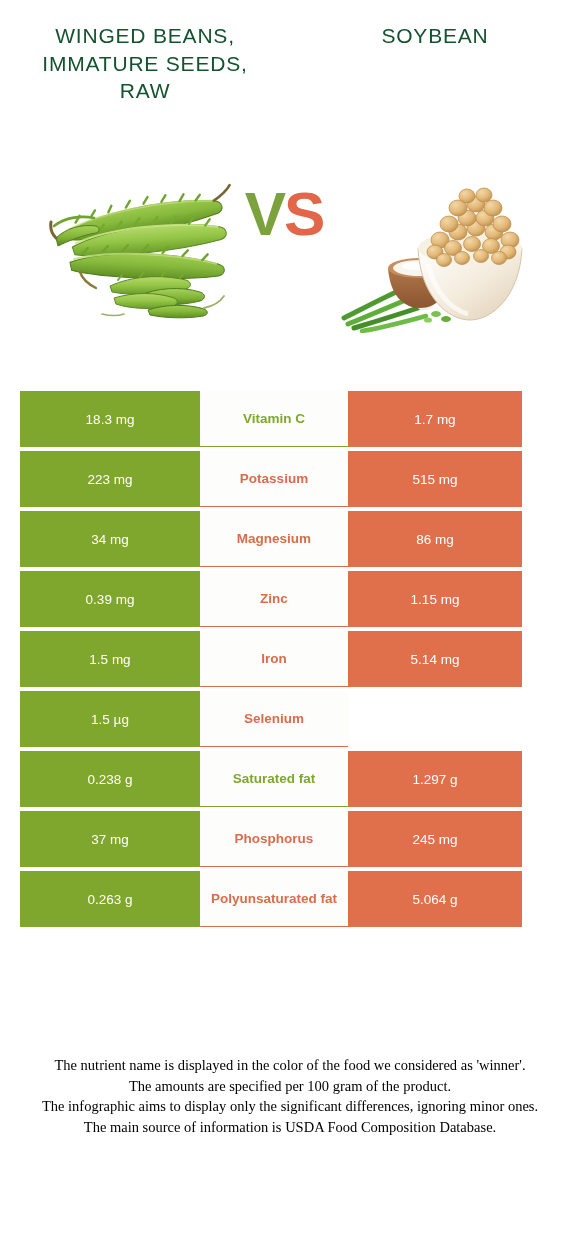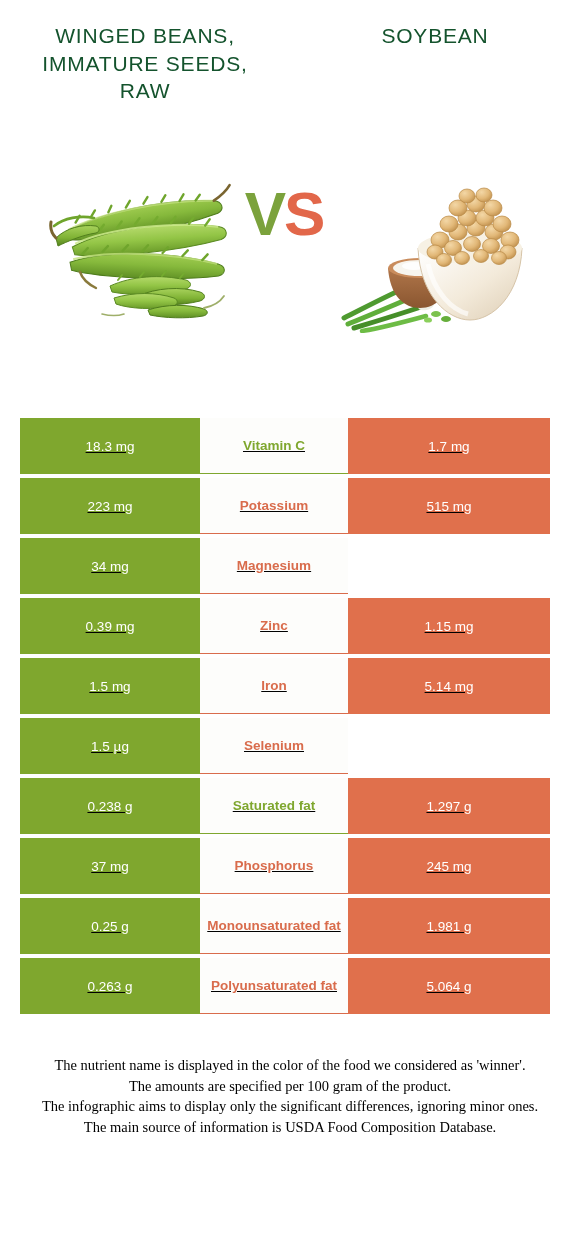--- a/index.html
+++ b/index.html
@@ -84,23 +84,22 @@
   
   .soy-art {
     width: 190px; height: 165px;
     position: relative;
   }
 
   
   .table {
     position: absolute;
     left: 20px;
-    top: 418px;
+    top: 391px;
     width: 538px;
-    text-decoration: underline;
   }
   .row {
     display: flex;
     height: 60px;
     margin-bottom: 0;
     position: relative;
   }
   .cell {
     display: flex;
     align-items: center;
@@ -118,21 +117,21 @@
   .cell.mid {
     width: 148px;
     background: #fdfdfb;
     font-size: 13.5px;
     font-weight: 700;
     border-bottom: 1px solid #cfcfcf;
   }
   .cell.mid.win-green { border-bottom-color: #7FA72E; color: #7FA72E; }
   .cell.mid.win-orange { border-bottom-color: #D96C4C; color: #D96C4C; }
   .cell.right {
-    width: 202px;
+    width: 174px;
     background: #E0704C;
     color: #ffffff;
     font-size: 13.5px;
   }
 
   
   .footer {
     position: absolute;
     left: 0; right: 0;
     top: 1055px;
@@ -309,20 +308,21 @@
       <div class="cell right">1.7 mg</div>
     </div>
     <div class="row">
       <div class="cell left">223 mg</div>
       <div class="cell mid win-orange">Potassium</div>
       <div class="cell right">515 mg</div>
     </div>
     <div class="row">
       <div class="cell left">34 mg</div>
       <div class="cell mid win-orange">Magnesium</div>
+      <div class="cell right">86 mg</div>
     </div>
     <div class="row">
       <div class="cell left">0.39 mg</div>
       <div class="cell mid win-orange">Zinc</div>
       <div class="cell right">1.15 mg</div>
     </div>
     <div class="row">
       <div class="cell left">1.5 mg</div>
       <div class="cell mid win-orange">Iron</div>
       <div class="cell right">5.14 mg</div>
@@ -333,25 +333,20 @@
     </div>
     <div class="row">
       <div class="cell left">0.238 g</div>
       <div class="cell mid win-green">Saturated fat</div>
       <div class="cell right">1.297 g</div>
     </div>
     <div class="row">
       <div class="cell left">37 mg</div>
       <div class="cell mid win-orange">Phosphorus</div>
       <div class="cell right">245 mg</div>
-    </div>
-    <div class="row">
-      <div class="cell left">0.25 g</div>
-      <div class="cell mid win-orange">Monounsaturated fat</div>
-      <div class="cell right">1.981 g</div>
     </div>
     <div class="row">
       <div class="cell left">0.263 g</div>
       <div class="cell mid win-orange">Polyunsaturated fat</div>
       <div class="cell right">5.064 g</div>
     </div>
   </div>
 
 <div class="footer">
   <div>The nutrient name is displayed in the color of the food we considered as 'winner'.</div>

